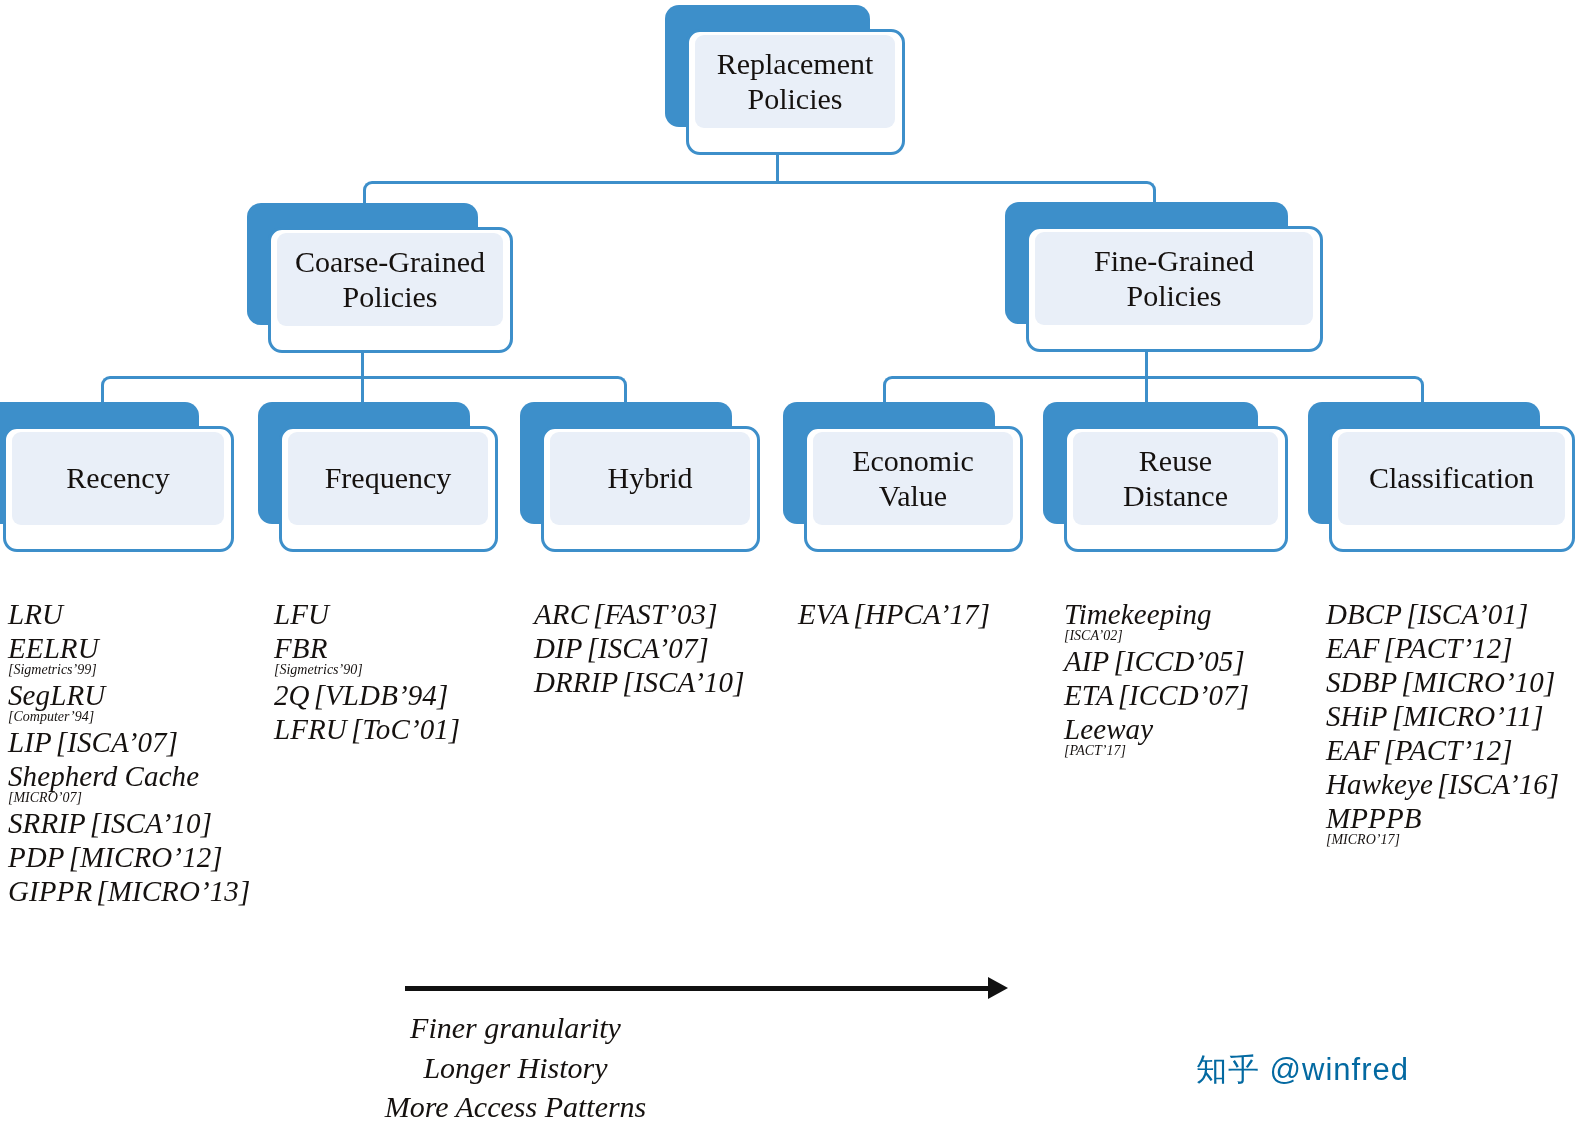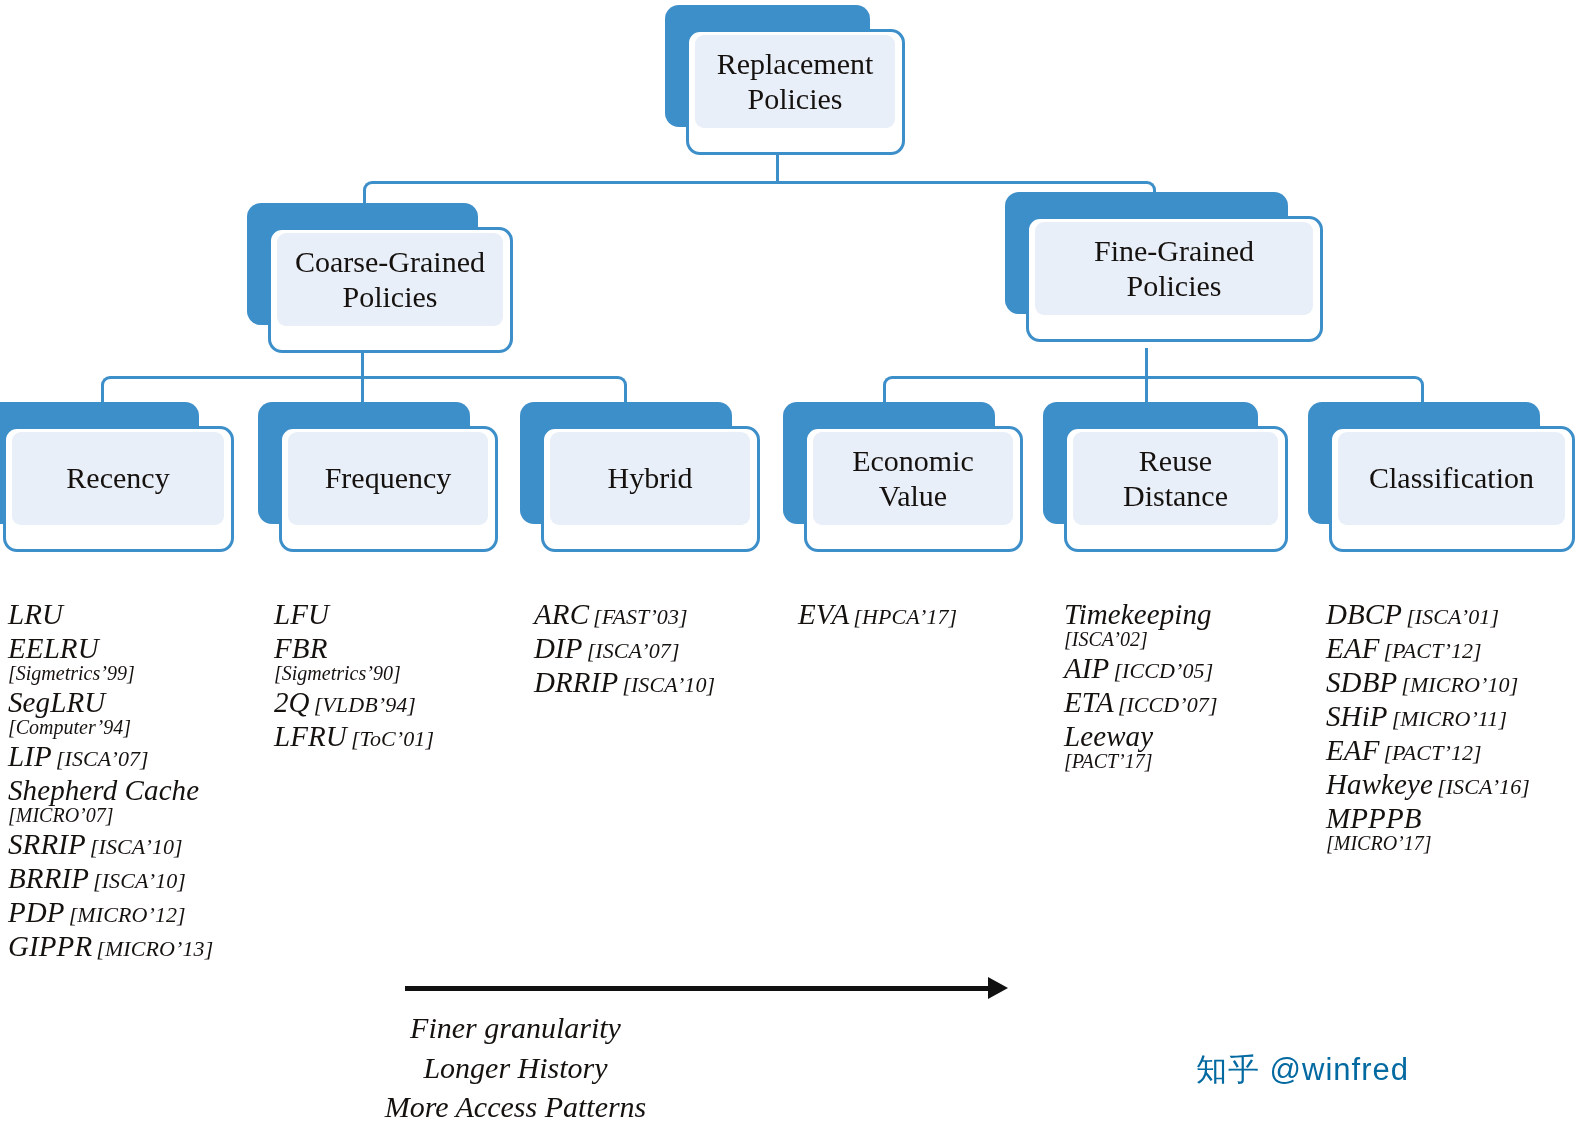--- a/index.html
+++ b/index.html
@@ -20,22 +20,22 @@
   .node .shadow{position:absolute;left:0;top:0;background:#3d8fca;border-radius:14px;}
   .node .card{position:absolute;background:#ffffff;border:3px solid #3d8fca;border-radius:14px;box-sizing:border-box;}
   .node .inner{position:absolute;background:#e9eff8;border-radius:9px;
                display:flex;align-items:center;justify-content:center;text-align:center;
                line-height:1.14;color:#15110f;box-sizing:border-box;}
 
   
   .col{position:absolute;}
   .ref{display:block;margin:0 0 1px 0;white-space:nowrap;font-style:italic;}
   .ref .nm{font-size:29px;letter-spacing:.1px;}
-  .ref .vn{font-size:22px;letter-spacing:.1px;}
-  .ref .wrapline{display:block;font-size:20px;margin-top:-3px;}
+  .ref .vn{font-size:29px;letter-spacing:.1px;}
+  .ref .wrapline{display:block;font-size:14px;margin-top:-3px;}
 
   
   #arrow-line{position:absolute;background:#111111;height:5px;}
   #arrow-head{position:absolute;width:0;height:0;
               border-top:11px solid transparent;border-bottom:11px solid transparent;
               border-left:20px solid #111111;}
   .caption{position:absolute;width:100%;text-align:center;font-style:italic;
            font-size:30px;line-height:1.32;color:#15110f;}
 
   
@@ -80,21 +80,21 @@
     <div class="shadow" style="width:231px;height:122px;"></div>
     <div class="card" style="left:21px;top:24px;width:245px;height:126px;"></div>
     <div class="inner" style="left:30px;top:30px;width:226px;height:93px;font-size:30px;">
       <span>
         <span>Coarse-Grained</span><br>
         <span>Policies</span>
       </span>
     </div>
   </div>
 
-  <div class="node" style="left:1005px;top:192px;width:363px;height:150px;border-radius:23px;">
+  <div class="node" style="left:1005px;top:202px;width:363px;height:150px;border-radius:23px;">
     <div class="shadow" style="width:283px;height:122px;"></div>
     <div class="card" style="left:21px;top:24px;width:297px;height:126px;"></div>
     <div class="inner" style="left:30px;top:30px;width:278px;height:93px;font-size:30px;">
       <span>
         <span>Fine-Grained</span><br>
         <span>Policies</span>
       </span>
     </div>
   </div>
 
@@ -152,21 +152,20 @@
     </div>
   </div>
 
   <div class="col" style="left:8px;top:598px;width:250px;">
     <span class="ref"><span class="nm">LRU</span></span>
     <span class="ref"><span class="nm">EELRU</span><span class="wrapline">[Sigmetrics’99]</span></span>
     <span class="ref"><span class="nm">SegLRU</span><span class="wrapline">[Computer’94]</span></span>
     <span class="ref"><span class="nm">LIP</span> <span class="vn">[ISCA’07]</span></span>
     <span class="ref"><span class="nm">Shepherd Cache</span><span class="wrapline">[MICRO’07]</span></span>
     <span class="ref"><span class="nm">SRRIP</span> <span class="vn">[ISCA’10]</span></span>
-    <span class="ref"><span class="nm">BRRIP</span> <span class="vn">[ISCA’10]</span></span>
     <span class="ref"><span class="nm">PDP</span> <span class="vn">[MICRO’12]</span></span>
     <span class="ref"><span class="nm">GIPPR</span> <span class="vn">[MICRO’13]</span></span>
   </div>
 
   <div class="col" style="left:274px;top:598px;width:250px;">
     <span class="ref"><span class="nm">LFU</span></span>
     <span class="ref"><span class="nm">FBR</span><span class="wrapline">[Sigmetrics’90]</span></span>
     <span class="ref"><span class="nm">2Q</span> <span class="vn">[VLDB’94]</span></span>
     <span class="ref"><span class="nm">LFRU</span> <span class="vn">[ToC’01]</span></span>
   </div>

